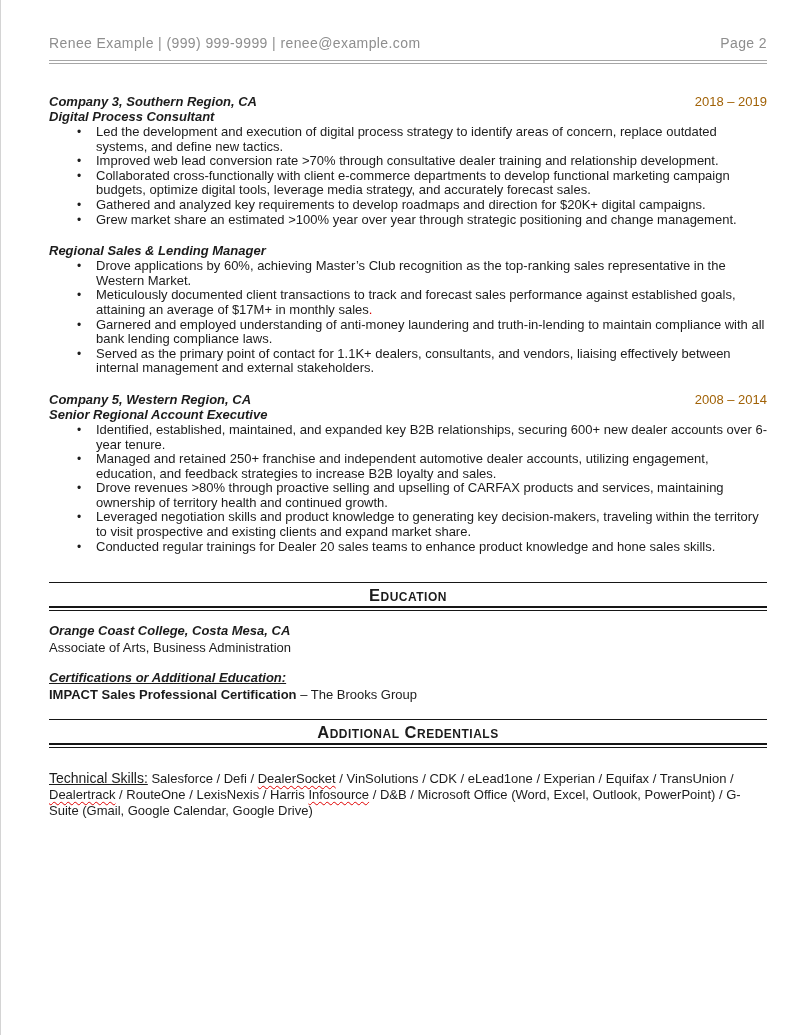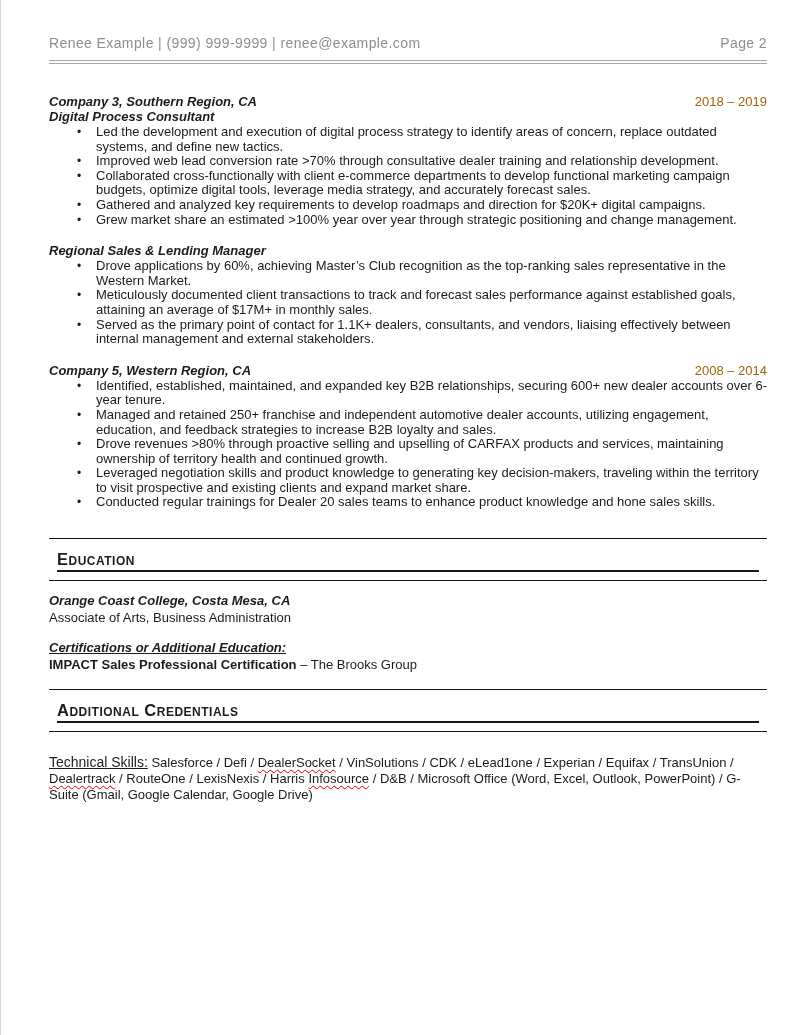--- a/index.html
+++ b/index.html
@@ -27,21 +27,21 @@
   .job-title { font-weight: bold; font-style: italic; font-size: 13px; line-height: 15px; }
   ul.bullets { margin: 1px 0 0 0; padding: 0; list-style: none;
                font-size: 13px; line-height: 14.6px; }
   ul.bullets li { position: relative; padding-left: 47px; }
   ul.bullets li::before { content: "\2022"; position: absolute; left: 28px; font-size: 12px; }
   .red-char { color: #d80000; }
   
   .sec { border-top: 1.5px solid #161616; }
   .sec--education { margin-top: 28px; }
   .sec--additional { margin-top: 17px; }
-  .sec-title { margin: 8px; text-align: left; font-variant: small-caps;
+  .sec-title { margin: 0; text-align: center; font-variant: small-caps;
                font-size: 16.5px; font-weight: bold; letter-spacing: 0.5px;
                line-height: 20px; padding: 2px 0 1px;
                border-bottom: 2.5px solid #161616; }
   .sec-underrule { height: 0; border-top: 1px solid #161616; margin-top: 2px; }
   
   .school { margin-top: 12px; font-weight: bold; font-style: italic;
             font-size: 13px; line-height: 15px; }
   .degree { font-size: 13px; line-height: 15px; margin-top: 2px; }
   .cert-label { margin-top: 15px; font-weight: bold; font-style: italic;
                 text-decoration: underline; font-size: 13px; line-height: 15px; }
@@ -76,29 +76,31 @@
       <li>Gathered and analyzed key requirements to develop roadmaps and direction for $20K+ digital campaigns.</li>
       <li>Grew market share an estimated &gt;100% year over year through strategic positioning and change management.</li>
     </ul>
 </section>
 
 <section class="job">
   <div class="job-title">Regional Sales &amp; Lending Manager</div>
   <ul class="bullets">
       <li>Drove applications by 60%, achieving Master’s Club recognition as the top-ranking sales representative in the Western Market.</li>
       <li>Meticulously documented client transactions to track and forecast sales performance against established goals, attaining an average of $17M+ in monthly sales<span class="red-char">.</span></li>
+      <li>Garnered and employed understanding of anti-money laundering and truth-in-lending to maintain compliance with all bank lending compliance laws.</li>
       <li>Served as the primary point of contact for 1.1K+ dealers, consultants, and vendors, liaising effectively between internal management and external stakeholders.</li>
     </ul>
 </section>
 
 <section class="job">
   <div class="job-head">
     <span>Company 5, Western Region, CA</span>
     <span class="job-dates">2008 – 2014</span>
   </div>
+  <div class="job-title">Senior Regional Account Executive</div>
   <ul class="bullets">
       <li>Identified, established, maintained, and expanded key B2B relationships, securing 600+ new dealer accounts over 6-year tenure.</li>
       <li>Managed and retained 250+ franchise and independent automotive dealer accounts, utilizing engagement, education, and feedback strategies to increase B2B loyalty and sales.</li>
       <li>Drove revenues &gt;80% through proactive selling and upselling of CARFAX products and services, maintaining ownership of territory health and continued growth.</li>
       <li>Leveraged negotiation skills and product knowledge to generating key decision-makers, traveling within the territory to visit prospective and existing clients and expand market share.</li>
       <li>Conducted regular trainings for Dealer 20 sales teams to enhance product knowledge and hone sales skills.</li>
     </ul>
 </section>
 
 <div class="sec sec--education">

